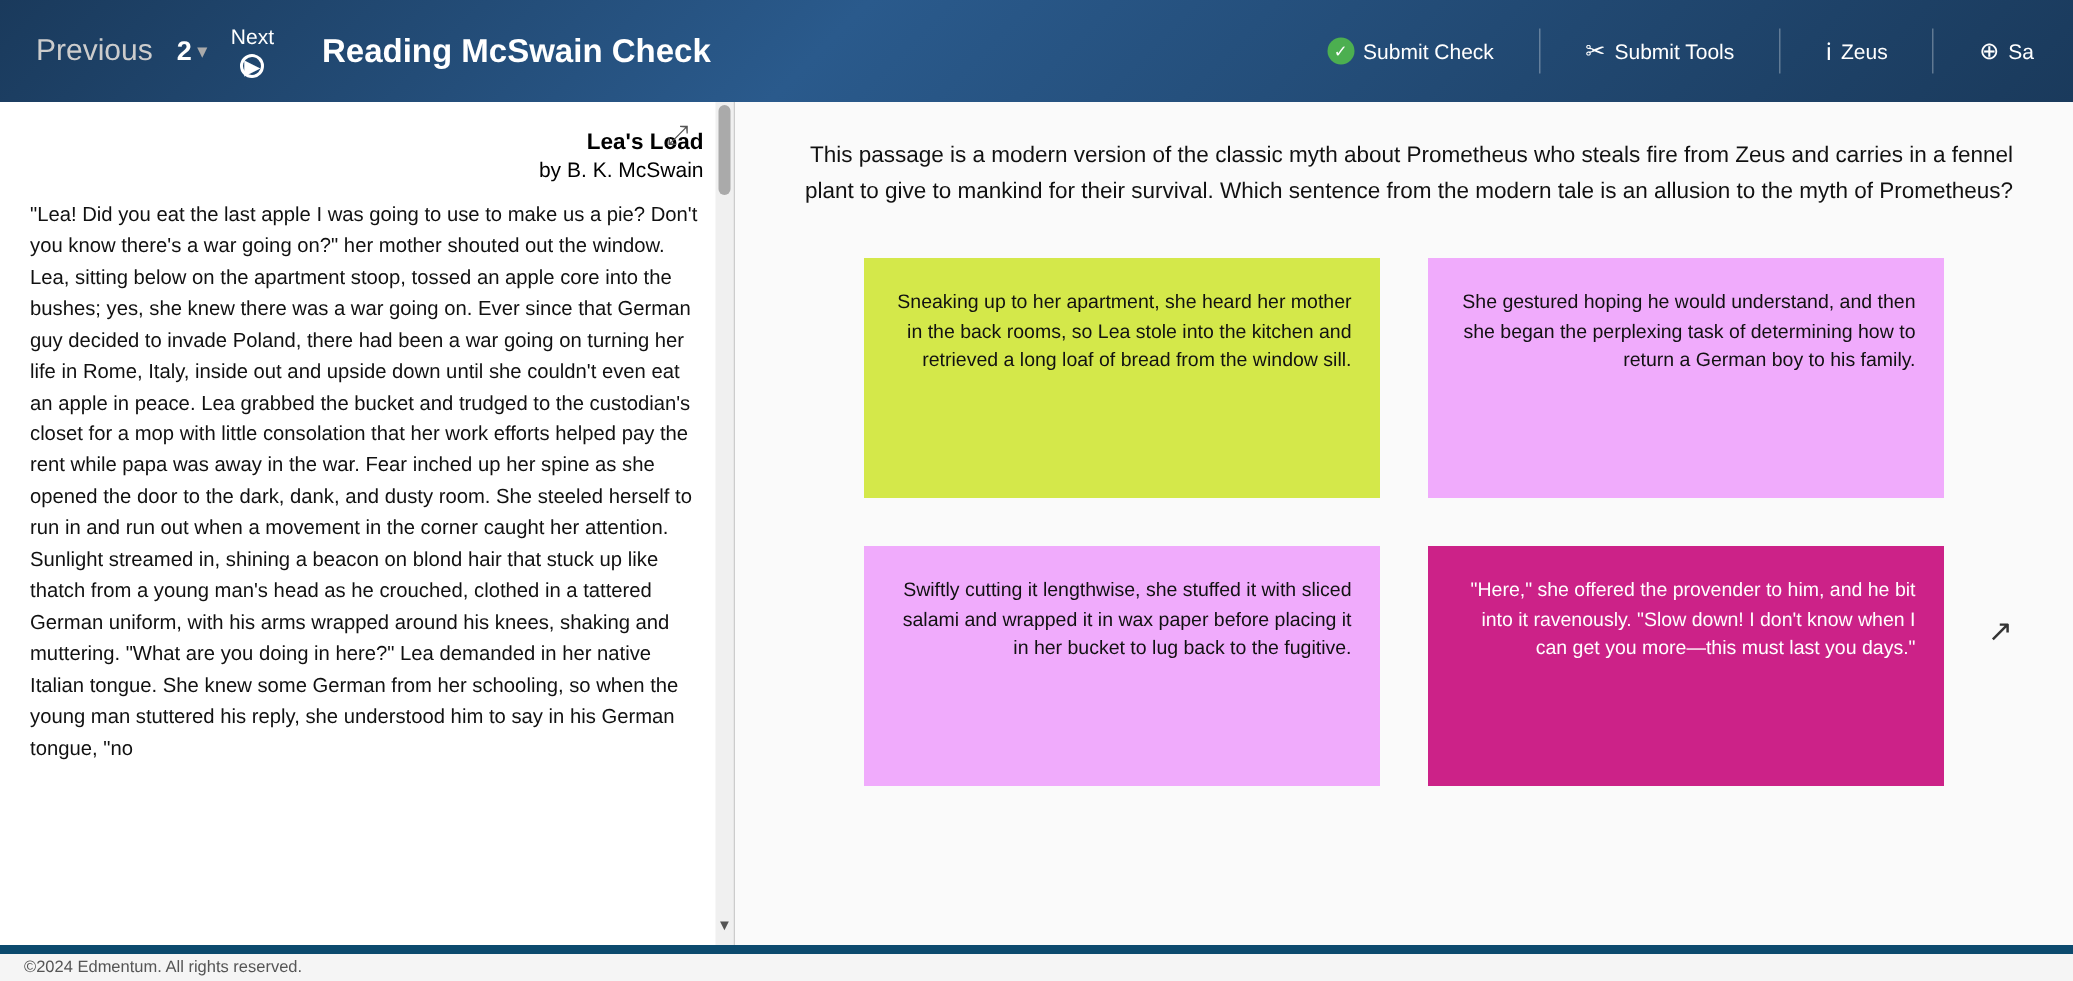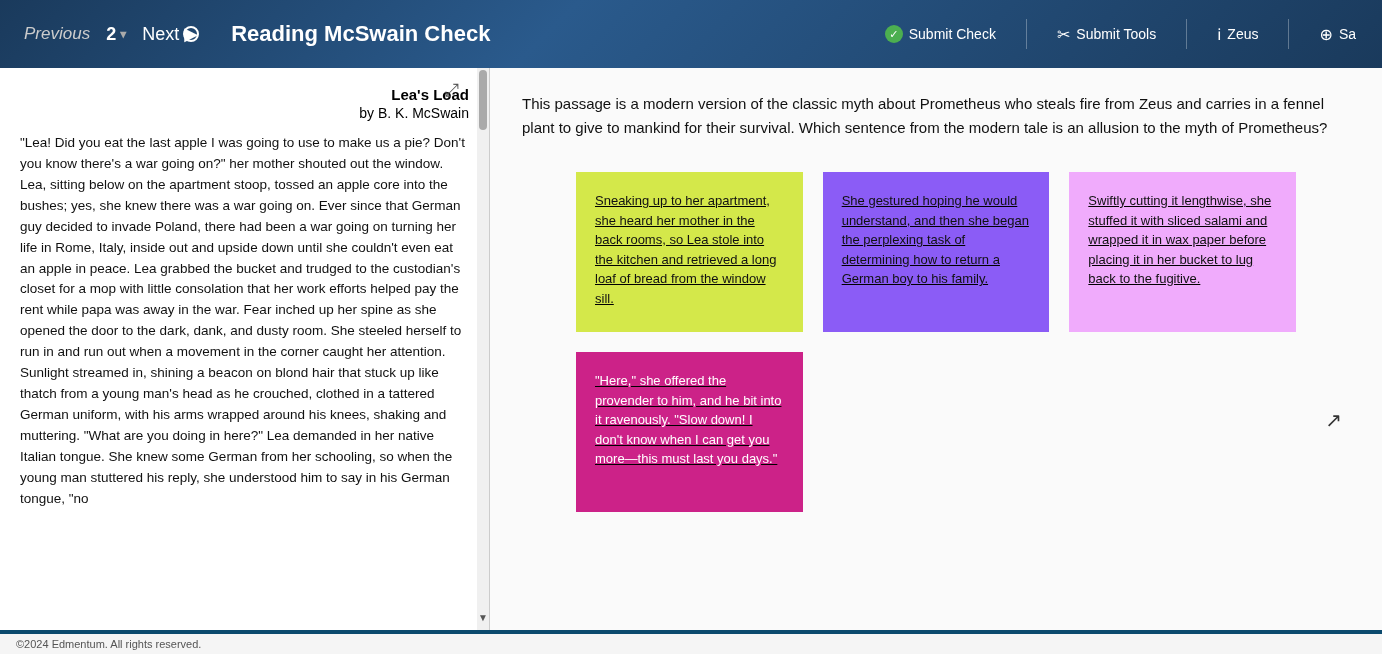--- a/index.html
+++ b/index.html
@@ -15,46 +15,46 @@
       gap: 0;
     }
     .header-left {
       display: flex;
       align-items: center;
       gap: 8px;
       flex: 1;
     }
     .nav-btn {
       color: #ccc;
-      font-size: 17px;
+      font-size: 20px;
       cursor: pointer;
       display: flex;
       align-items: center;
       gap: 4px;
       padding: 4px 8px;
       border-radius: 4px;
-      font-style: italic;
     }
     .page-num {
       color: #fff;
       font-size: 18px;
       font-weight: bold;
       display: flex;
       align-items: center;
       gap: 4px;
     }
     .chevron { font-size: 12px; color: #aaa; }
     .next-btn {
       color: #fff;
-      font-size: 18px;
+      font-size: 14px;
       cursor: pointer;
       display: flex;
       align-items: center;
       gap: 4px;
       padding: 4px 8px;
+      flex-direction: column;
     }
     .circle-icon {
       width: 16px; height: 16px;
       border: 2px solid #fff;
       border-radius: 50%;
       display: inline-flex;
       align-items: center;
       justify-content: center;
     }
     .page-title {
@@ -165,45 +165,44 @@
       font-size: 15px;
       color: #111;
       line-height: 1.6;
       margin-bottom: 32px;
       max-width: 820px;
     }
 
     
     .cards-grid {
       display: grid;
-      grid-template-columns: 1fr 1fr 1fr;
-      gap: 20px;
+      grid-template-columns: 1fr 1fr;
+      gap: 32px;
       max-width: 720px;
       margin: 0 auto;
-      text-decoration: underline;
     }
     .card {
       padding: 16px;
       font-size: 13px;
       line-height: 1.5;
       color: #111;
       min-height: 160px;
       cursor: pointer;
       border: 3px solid transparent;
     }
     .card-yellow { background: #d4e84a; }
-    .card-yellow-2 { background: #8b5cf6; }
+    .card-yellow-2 { background: #f0abfc; }
     .card-teal { background: #f0abfc; }
     .card-pink { background: #cc2288; color: #fff; }
 
     
     .footer {
       height: 24px;
       background: #f5f5f5;
-      border-top: 4px solid #0c4a6e;
+      border-top: 6px solid #0c4a6e;
       display: flex;
       align-items: center;
       padding: 0 16px;
       font-size: 11px;
       color: #555;
     }
 
     
     .cursor-arrow {
       position: absolute;
@@ -265,21 +264,21 @@
     Lea, sitting below on the apartment stoop, tossed an apple core into the bushes; yes, she knew there was a war going on. Ever since that German guy decided to invade Poland, there had been a war going on turning her life in Rome, Italy, inside out and upside down until she couldn't even eat an apple in peace. Lea grabbed the bucket and trudged to the custodian's closet for a mop with little consolation that her work efforts helped pay the rent while papa was away in the war. Fear inched up her spine as she opened the door to the dark, dank, and dusty room. She steeled herself to run in and run out when a movement in the corner caught her attention.
     Sunlight streamed in, shining a beacon on blond hair that stuck up like thatch from a young man's head as he crouched, clothed in a tattered German uniform, with his arms wrapped around his knees, shaking and muttering.
     "What are you doing in here?" Lea demanded in her native Italian tongue. She knew some German from her schooling, so when the young man stuttered his reply, she understood him to say in his German tongue, "no</div>
     <div class="scroll-bar-area">
       <div class="scroll-arrow">▲</div>
       <div class="scroll-thumb"></div>
       <div class="scroll-arrow" style="position:absolute;bottom:4px;width:100%;">▼</div>
     </div>
   </div>
 
-  <div class="right-panel" style="position:relative;">
+  <div class="right-panel" style="position:relative;text-align:right;">
     <div class="question-text">This passage is a modern version of the classic myth about Prometheus who steals fire from Zeus and carries in a fennel plant to give to mankind for their survival. Which sentence from the modern tale is an allusion to the myth of Prometheus?</div>
 
     <div class="cards-grid">
 
       <div class="card card-yellow">
         <span>Sneaking up to her apartment, she heard her mother in the back rooms, so Lea stole into the kitchen and retrieved a long loaf of bread from the window sill.</span>
       </div>
 
       <div class="card card-yellow-2">
         <span>She gestured hoping he would understand, and then she began the perplexing task of determining how to return a German boy to his family.</span>

